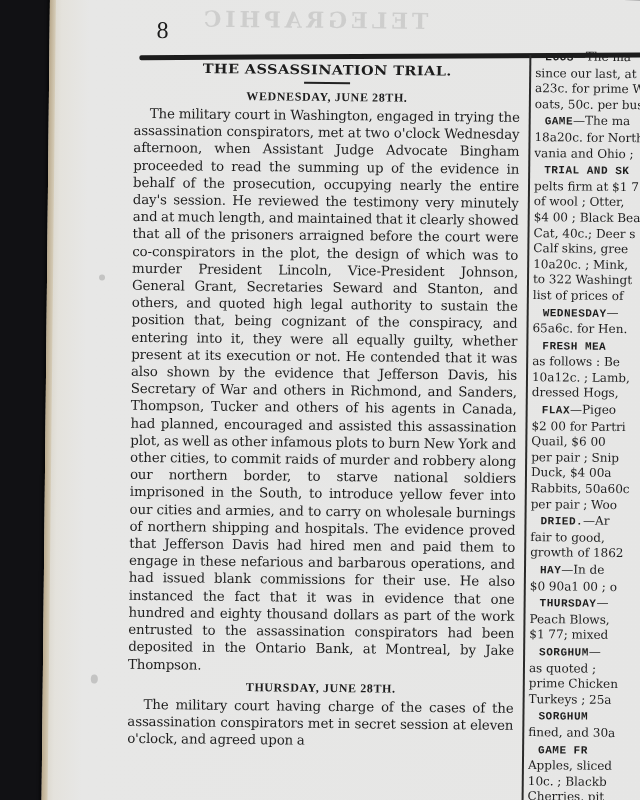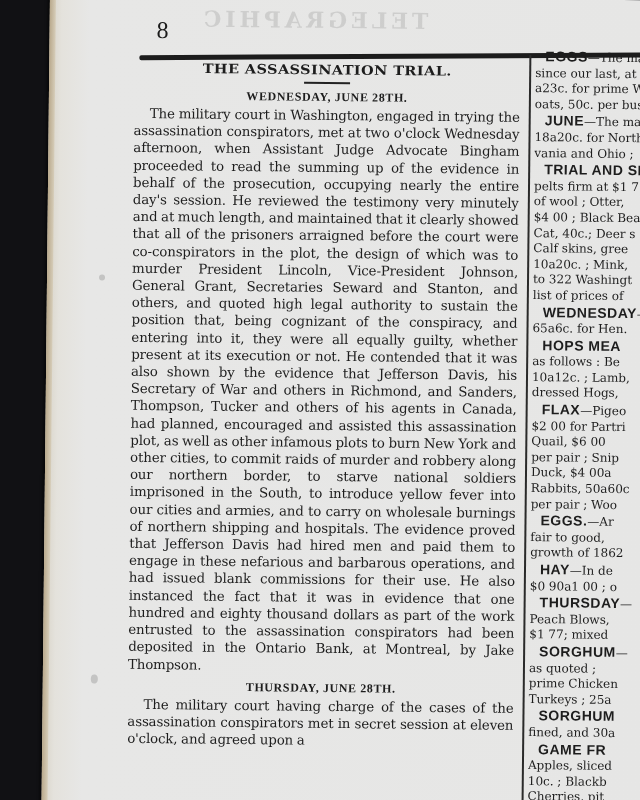--- a/index.html
+++ b/index.html
@@ -82,21 +82,21 @@
     .col-market {
       position: absolute; left: 486px; top: 50px; width: 140px;
       font-family: "DejaVu Serif", serif;
       color: #1d1d1d;
       font-size: 12px; line-height: 15.6px;
       white-space: nowrap; overflow: hidden;
     }
     .market-entry { margin: 0 0 1px 0; }
     .market-line { display: block; }
     .market-line.first { text-indent: 10px; }
-    .market-head { font-family: Liberation Sans, sans-serif; font-weight: bold; letter-spacing: 0.5px; font-size: 14px; }
+    .market-head { font-family: Liberation Mono, monospace; font-weight: bold; letter-spacing: 0.5px; font-size: 11px; }
     .stain {
       position: absolute; border-radius: 50%;
       background: rgba(90,90,90,0.25);
     }
   </style>
 </head>
 <body>
 
 <div class="scan">
   <div class="page">
@@ -121,56 +121,56 @@
     <div class="col-divider"></div>
 
     <div class="col-market" id="market">
         <div class="market-entry">
           <span class="market-line first"><span class="market-head">EGGS</span>—The ma</span>
           <span class="market-line">since our last, at</span>
           <span class="market-line">a23c. for prime W</span>
           <span class="market-line">oats, 50c. per bus</span>
         </div>
         <div class="market-entry">
-          <span class="market-line first"><span class="market-head">JUNE</span>—The ma</span>
+          <span class="market-line first"><span class="market-head">GAME</span>—The ma</span>
           <span class="market-line">18a20c. for North</span>
           <span class="market-line">vania and Ohio ;</span>
         </div>
         <div class="market-entry">
           <span class="market-line first"><span class="market-head">TRIAL AND SK</span></span>
           <span class="market-line">pelts firm at $1 7</span>
           <span class="market-line">of wool ; Otter,</span>
           <span class="market-line">$4 00 ; Black Bea</span>
           <span class="market-line">Cat, 40c.; Deer s</span>
           <span class="market-line">Calf skins, gree</span>
           <span class="market-line">10a20c. ; Mink,</span>
           <span class="market-line">to 322 Washingt</span>
           <span class="market-line">list of prices of</span>
         </div>
         <div class="market-entry">
           <span class="market-line first"><span class="market-head">WEDNESDAY</span>—</span>
           <span class="market-line">65a6c. for Hen.</span>
         </div>
         <div class="market-entry">
-          <span class="market-line first"><span class="market-head">HOPS MEA</span></span>
+          <span class="market-line first"><span class="market-head">FRESH MEA</span></span>
           <span class="market-line">as follows : Be</span>
           <span class="market-line">10a12c. ; Lamb,</span>
           <span class="market-line">dressed Hogs,</span>
         </div>
         <div class="market-entry">
           <span class="market-line first"><span class="market-head">FLAX</span>—Pigeo</span>
           <span class="market-line">$2 00 for Partri</span>
           <span class="market-line">Quail, $6 00</span>
           <span class="market-line">per pair ; Snip</span>
           <span class="market-line">Duck, $4 00a</span>
           <span class="market-line">Rabbits, 50a60c</span>
           <span class="market-line">per pair ; Woo</span>
         </div>
         <div class="market-entry">
-          <span class="market-line first"><span class="market-head">EGGS.</span>—Ar</span>
+          <span class="market-line first"><span class="market-head">DRIED.</span>—Ar</span>
           <span class="market-line">fair to good,</span>
           <span class="market-line">growth of 1862</span>
         </div>
         <div class="market-entry">
           <span class="market-line first"><span class="market-head">HAY</span>—In de</span>
           <span class="market-line">$0 90a1 00 ; o</span>
         </div>
         <div class="market-entry">
           <span class="market-line first"><span class="market-head">THURSDAY</span>—</span>
           <span class="market-line">Peach Blows,</span>

